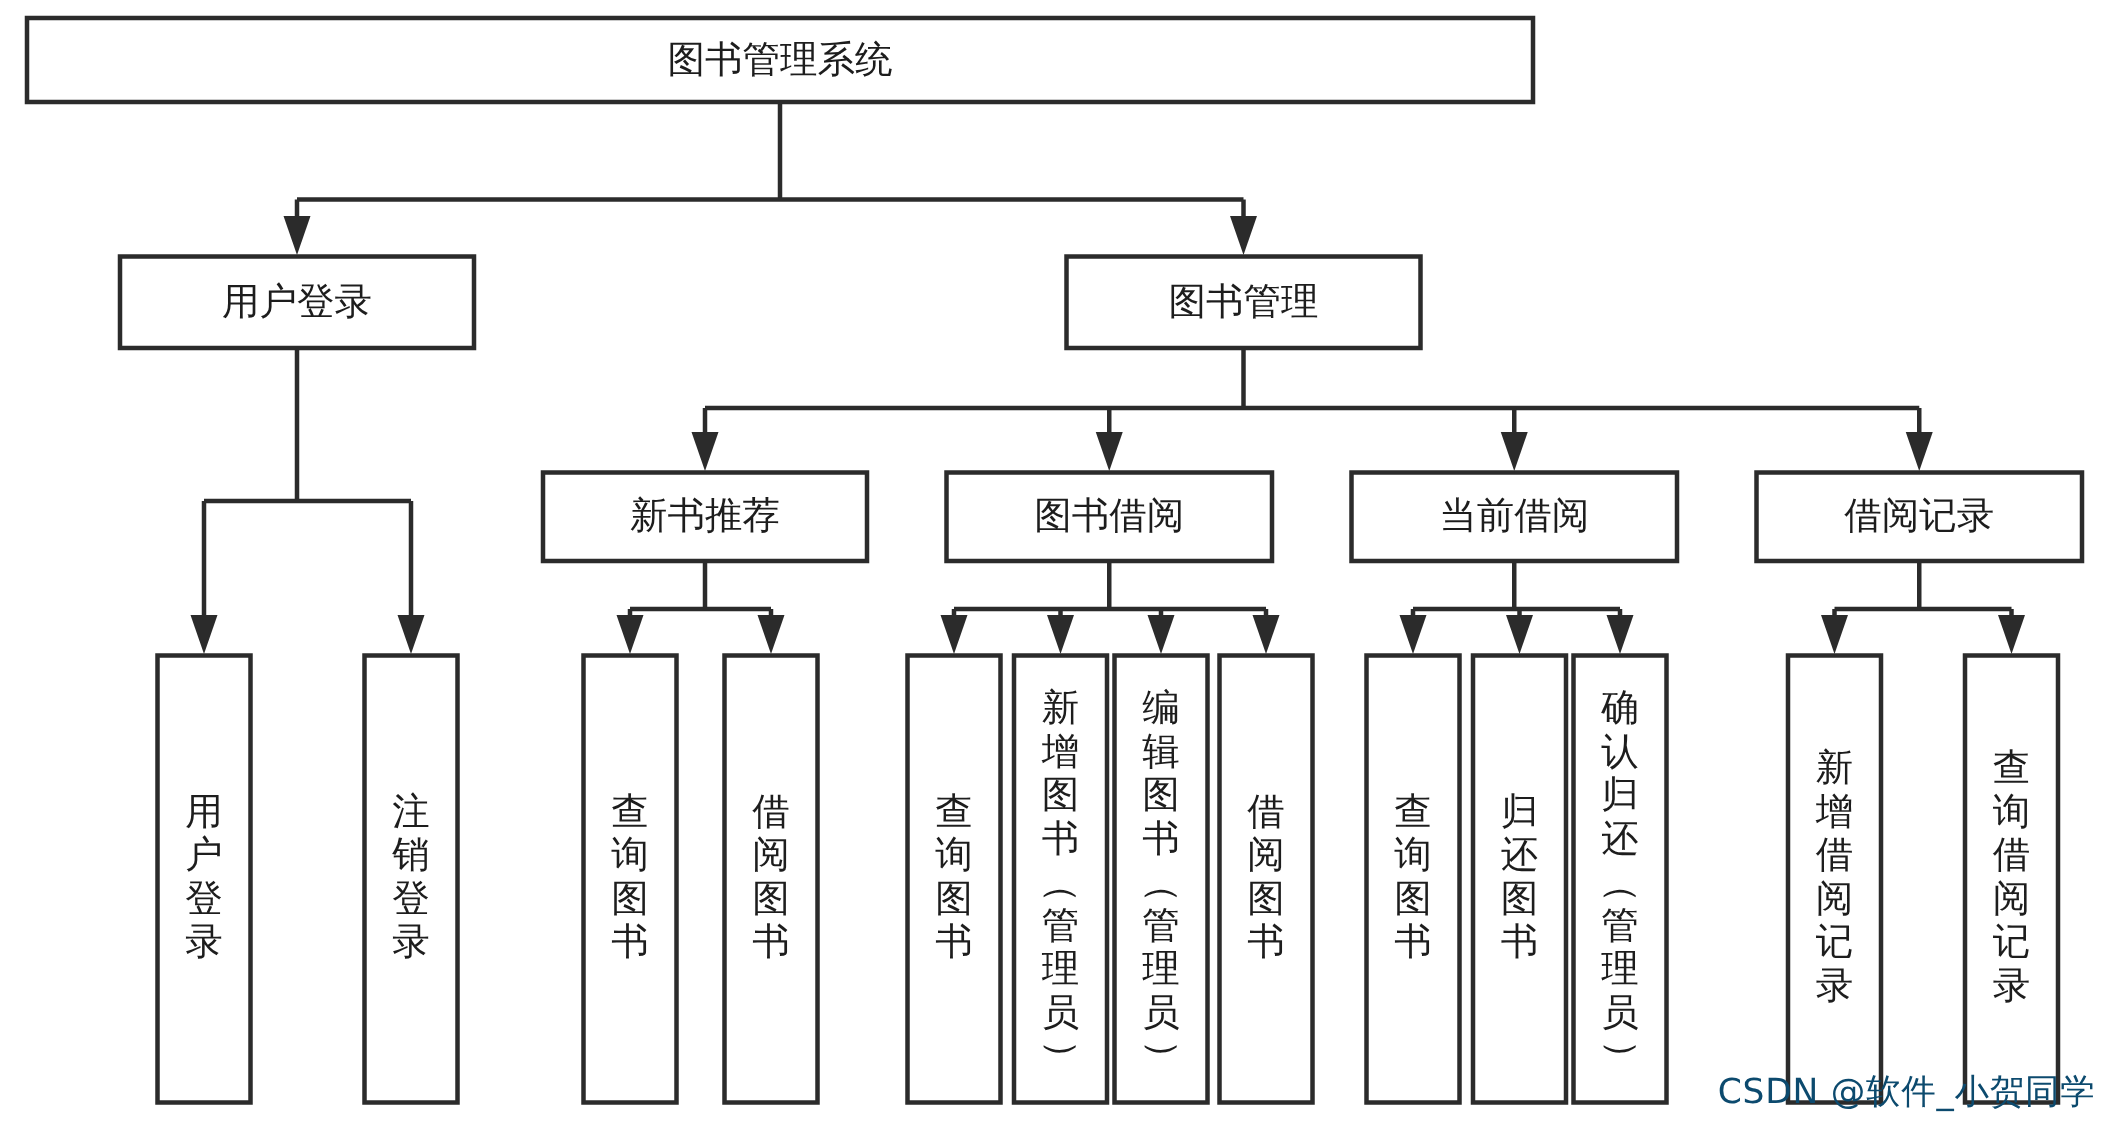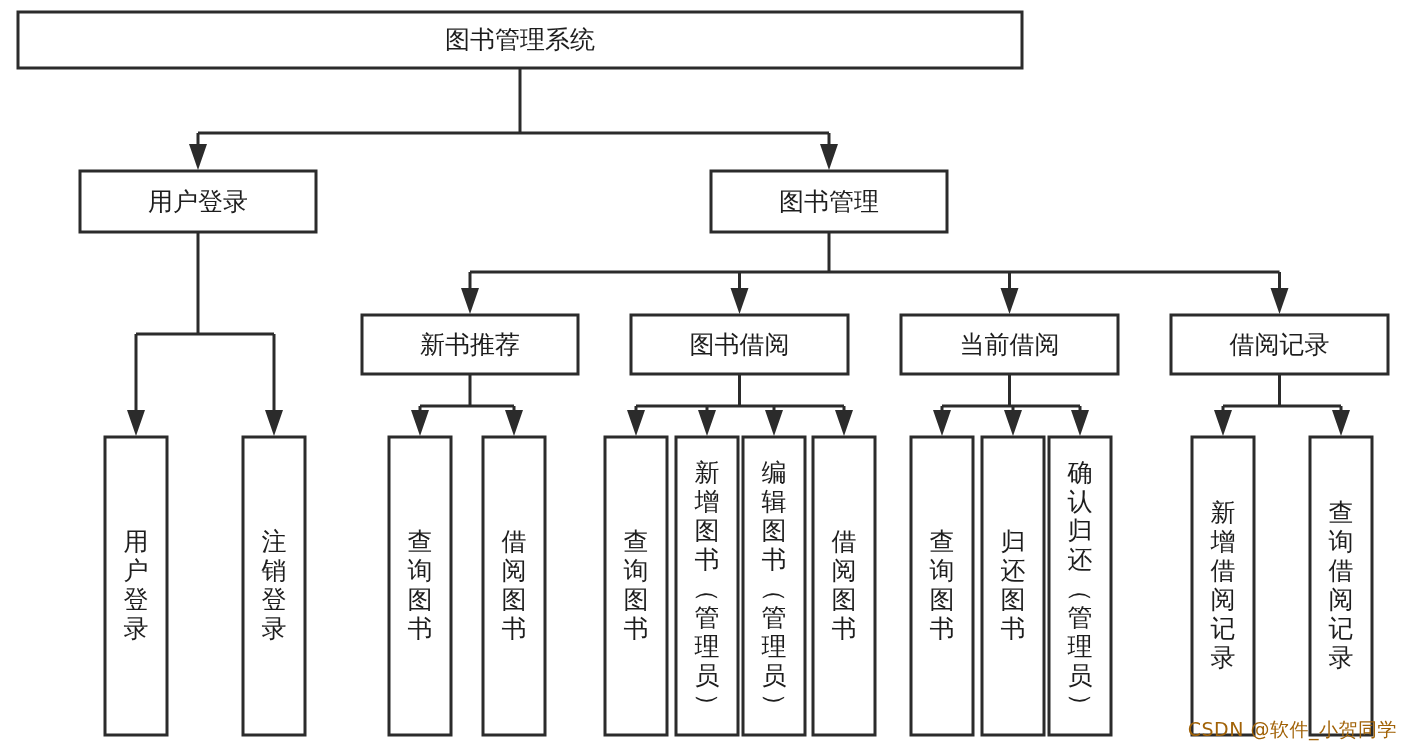--- a/index.html
+++ b/index.html
@@ -49,22 +49,22 @@
     font-size: 25px;
     fill: #1d1d1d;
     text-anchor: middle;
     dominant-baseline: middle;
   }
   .watermark-text {
     position: absolute;
     right: 8px;
     bottom: 4px;
     font-family: "DejaVu Sans", "Liberation Sans", sans-serif;
-    font-size: 19px;
-    color: #a16207;
+    font-size: 23px;
+    color: #0c4a6e;
     letter-spacing: 0.5px;
     white-space: nowrap;
     user-select: none;
   }
 </style>
 </head>
 <body>
 
 <div id="diagram-root">
   <svg id="diagram-svg" width="1405" height="747" viewBox="0 0 1405 747" xmlns="http://www.w3.org/2000/svg">

